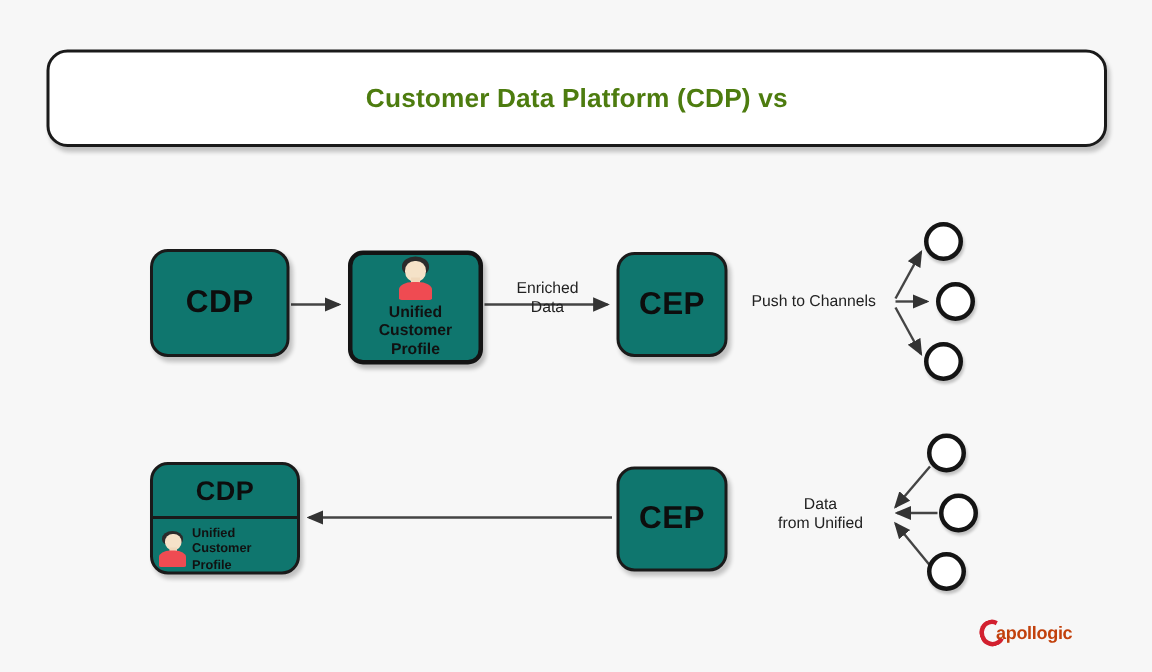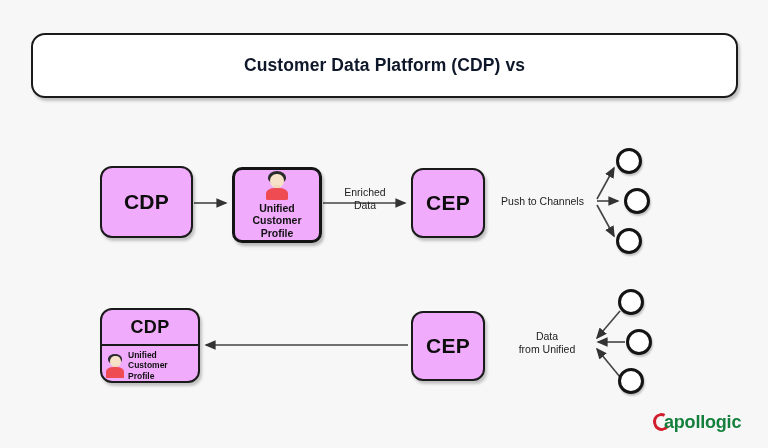--- a/index.html
+++ b/index.html
@@ -31,30 +31,30 @@
     box-sizing: border-box;
     box-shadow: 2px 3px 3px rgba(0,0,0,0.22);
     display: flex;
     flex-direction: column;
     align-items: center;
     justify-content: center;
   }
   .title-line {
     font-size: 17.5px;
     font-weight: bold;
-    color: #0f172a;
+    color: #4d7c0f;
     line-height: 23px;
     letter-spacing: 0.1px;
     white-space: nowrap;
   }
 
   
   .node {
     position: absolute;
-    background: #f0abfc;
+    background: #0f766e;
     box-sizing: border-box;
     display: flex;
     align-items: center;
     justify-content: center;
   }
   .node-thin {
     border: 2.2px solid #1a1a1a;
     border-radius: 12px;
     box-shadow: 2px 3px 3px rgba(0,0,0,0.22);
   }
@@ -207,23 +207,23 @@
     position: absolute;
     left: 653px;
     top: 411px;
     width: 86px;
     height: 22px;
   }
   .logo-text {
     position: absolute;
     left: 11px;
     top: 0px;
-    font-size: 18px;
-    font-weight: bold;
-    color: #15803d;
+    font-size: 12px;
+    font-weight: bold;
+    color: #c2410c;
     letter-spacing: -0.2px;
     line-height: 22px;
   }
   .logo-arc {
     position: absolute;
     left: 0px;
     top: 2px;
     width: 17px;
     height: 18px;
     border: 3px solid #d2202f;

